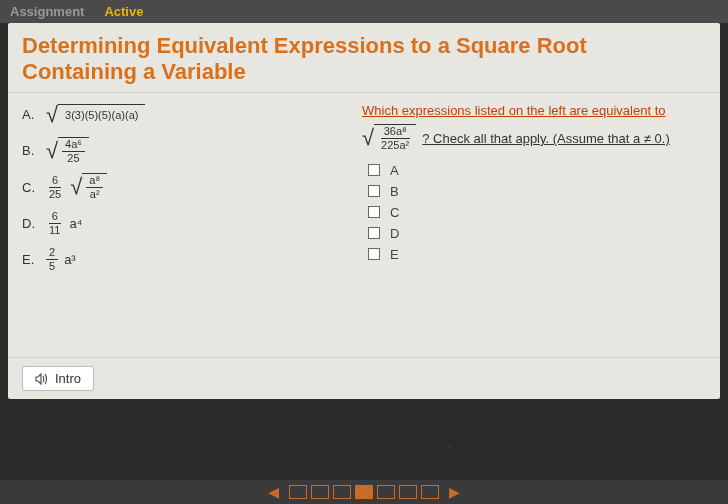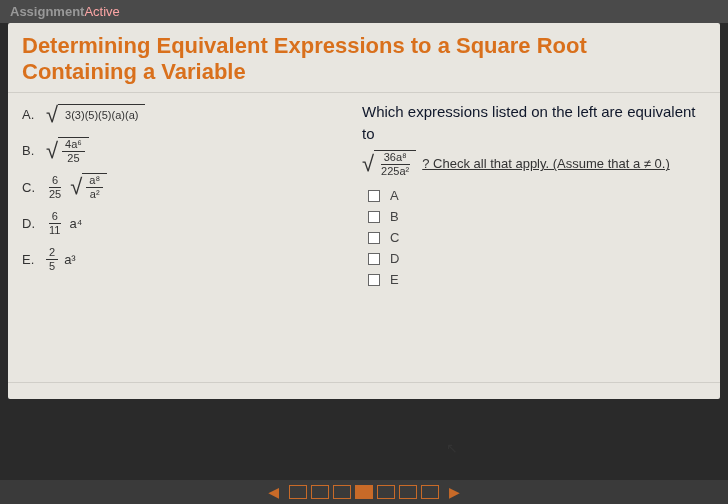--- a/index.html
+++ b/index.html
@@ -1,34 +1,34 @@
 <!DOCTYPE html>
 <html><head>
 <meta charset="utf-8">
 <style>
 * { margin:0; padding:0; box-sizing:border-box; font-family: Arial, sans-serif; }
 body { width:728px; height:504px; background:#2a2a2a; overflow:hidden; position:relative; }
-.topbar { background:#4a4a4a; color:#ccc; padding:4px 10px; font-size:13px; display:flex; }
+.topbar { background:#4a4a4a; color:#ccc; padding:4px 10px; font-size:13px; display:flex; gap:20px; }
 .topbar .assign { color:#999; font-weight:bold; }
-.topbar .active { color:#fca5a5; font-weight:normal; }
+.topbar .active { color:#eab308; font-weight:bold; }
 .panel { background:#e8e6e0; margin:0 8px 0 8px; height:376px; display:flex; flex-direction:column; border-radius:2px; }
 .title-area { padding:10px 14px 6px 14px; border-bottom:1px solid #d0cec8; }
 .title-area h1 { color:#d9701c; font-size:22px; font-weight:bold; line-height:1.2; }
 .content { flex:1; display:flex; padding:8px 14px; gap:20px; font-size:13px; color:#333; overflow:hidden; }
 .left-col { flex:0 0 320px; }
 .right-col { flex:1; }
 .opt { display:flex; align-items:center; gap:6px; margin-bottom:8px; min-height:28px; }
 .opt .lbl { width:18px; }
 .sqrt { display:inline-flex; align-items:stretch; }
 .sqrt .rad { font-size:22px; line-height:1; align-self:center; }
 .sqrt .body { border-top:1.2px solid #333; padding:0 4px; display:inline-flex; align-items:center; }
 .frac { display:inline-flex; flex-direction:column; align-items:center; font-size:11px; line-height:1.2; }
 .frac .num { border-bottom:1px solid #333; padding:0 3px; }
 .frac .den { padding:0 3px; }
-.q-text { font-size:15px; color:#0f172a; line-height:1.5; margin-bottom:4px; }
+.q-text { font-size:13px; color:#c2410c; line-height:1.5; margin-bottom:4px;text-decoration:underline; }
 .q-expr { display:flex; align-items:center; gap:6px; margin-bottom:10px; }
 .ck-row { display:flex; align-items:center; gap:10px; margin:6px 0 6px 6px; font-size:13px; color:#444; }
 .ck-row .box { width:12px; height:12px; border:1px solid #666; background:#fff; }
 .footer { display:flex; justify-content:space-between; align-items:center; padding:8px 14px; border-top:1px solid #d0cec8; }
 .btn { background:#fff; border:1px solid #bbb; border-radius:3px; padding:4px 12px; font-size:13px; display:flex; align-items:center; gap:6px; cursor:pointer; color:#333; }
 .sound-icon svg, .check-icon svg { display:block; }
 .cursor { position:absolute; left:446px; top:440px; font-size:14px; color:#333; }
 .bottombar { position:absolute; bottom:0; left:0; right:0; height:24px; background:#3a3a3a; display:flex; align-items:center; justify-content:center; gap:4px; }
 .bb-arrow { color:#c86a28; font-size:14px; padding:0 6px; cursor:pointer; }
 .bb-box { width:18px; height:14px; border:1px solid #c86a28; }
@@ -144,20 +144,28 @@
         <span>D</span>
       </div>
       <div class="ck-row">
         <span class="box"></span>
         <span>E</span>
       </div>
     </div>
   </div>
 
   <div class="footer">
+    <button class="btn">
+      <span class="sound-icon">
+        <svg width="14" height="12" viewBox="0 0 14 12">
+            <path d="M1 4h2l3-3v10l-3-3H1z M8 3c1 1 1 5 0 6 M10 1c2 2 2 8 0 10" fill="none" stroke="#555" stroke-width="1.2"></path>
+          </svg>
+      </span>
+      <span>Intro</span>
+    </button>
   </div>
 </div>
 
 <div class="cursor">↖</div>
 
 <div class="bottombar">
   <span class="bb-arrow">◀</span>
   <span class="bb-box"></span>
   <span class="bb-box"></span>
   <span class="bb-box"></span>

